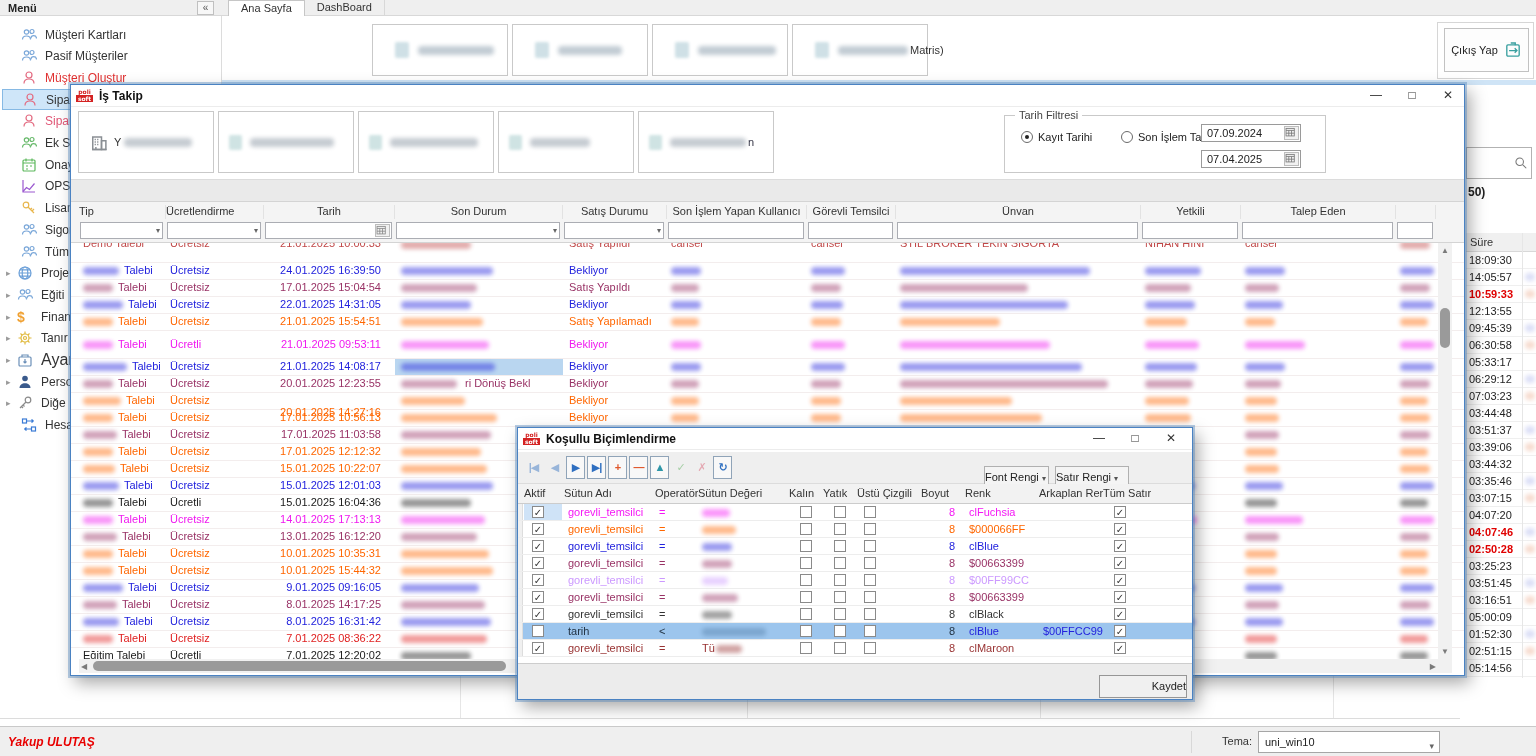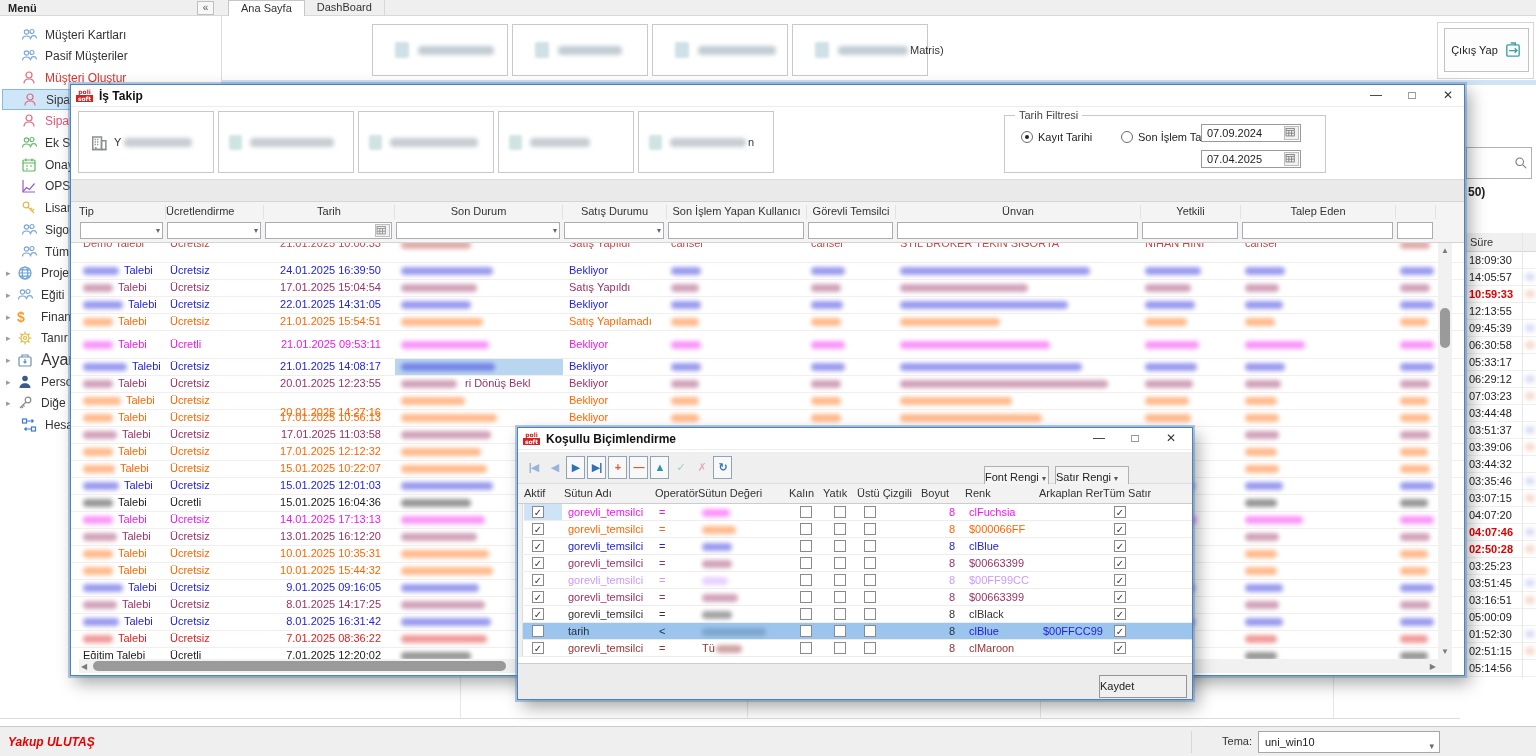--- a/index.html
+++ b/index.html
@@ -54,21 +54,21 @@
 #listall-button{position:absolute;left:1260px;top:24px;width:128px;height:64px;background:#fff;border:1px solid #c4c4c4;display:flex;align-items:center;gap:8px;padding-left:18px}
 #custom-btn{position:absolute;left:1367px;top:99px;width:17px;height:16px;border:1px solid #bdbdbd;background:#f6f6f6;text-align:center;line-height:14px;font-size:10px;color:#444}
 .scroll{position:absolute;background:#f1f1f1}
 .sarrow{position:absolute;color:#7a7a7a;font-size:8px;text-align:center}
 .sthumb{position:absolute;background:#9a9a9a;border-radius:5px}
 #dlg-toolbar{position:absolute;left:0;top:24px;width:674px;height:32px;background:#efefef;border-bottom:1px solid #dcdcdc}
 #dlg-header{position:absolute;left:0;top:56px;width:674px;height:20px;background:#f2f2f2;border-bottom:1px solid #cccccc}
 #dlg-rows{position:absolute;left:0;top:76px;width:674px;height:155px;background:#fff}
 .colorbtn{position:absolute;top:14px;height:22px;background:#f4f4f4;border:1px solid #b0b0b0;line-height:20px;color:#222}
 #dlg-bottom{position:absolute;left:0;top:235px;width:674px;height:36px;background:#ececec;border-top:1px solid #cdcdcd}
-#save-button{position:absolute;left:581px;top:11px;width:88px;height:23px;background:#f0f0f0;border:1px solid #969696;text-align:left;line-height:21px;color:#222}
+#save-button{position:absolute;left:581px;top:11px;width:88px;height:23px;background:#f0f0f0;border:1px solid #969696;text-align:right;line-height:21px;color:#222}
 </style>
 </head>
 <body>
 
 <div id="tabstrip">
   <div id="menu-title">Menü</div>
   <div id="menu-collapse">«</div>
   <div id="tabbar">
       <div class="tab active">Ana Sayfa</div>
       <div class="tab">DashBoard</div>

